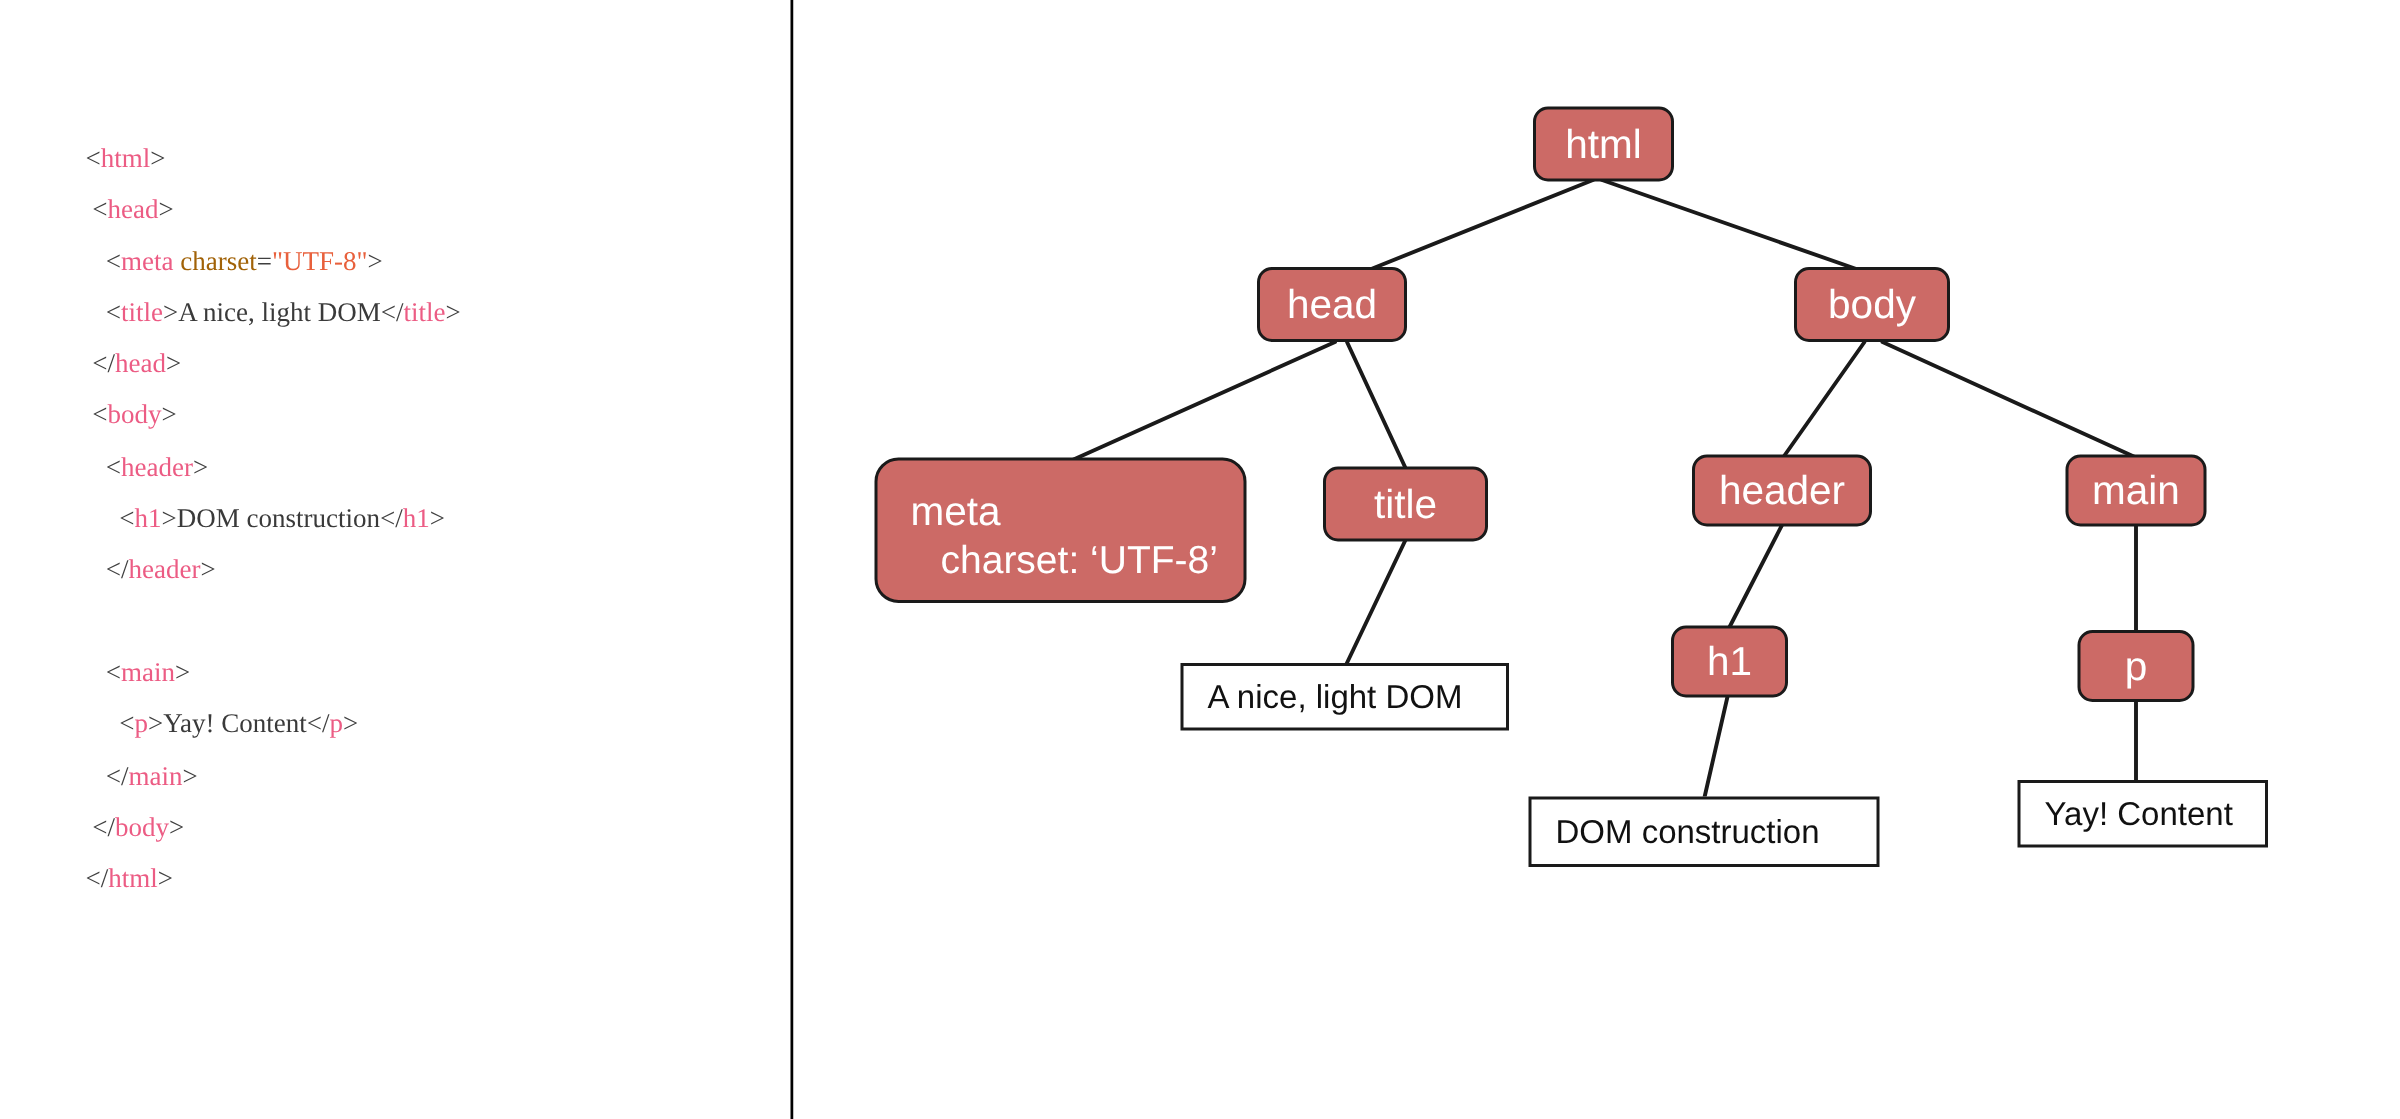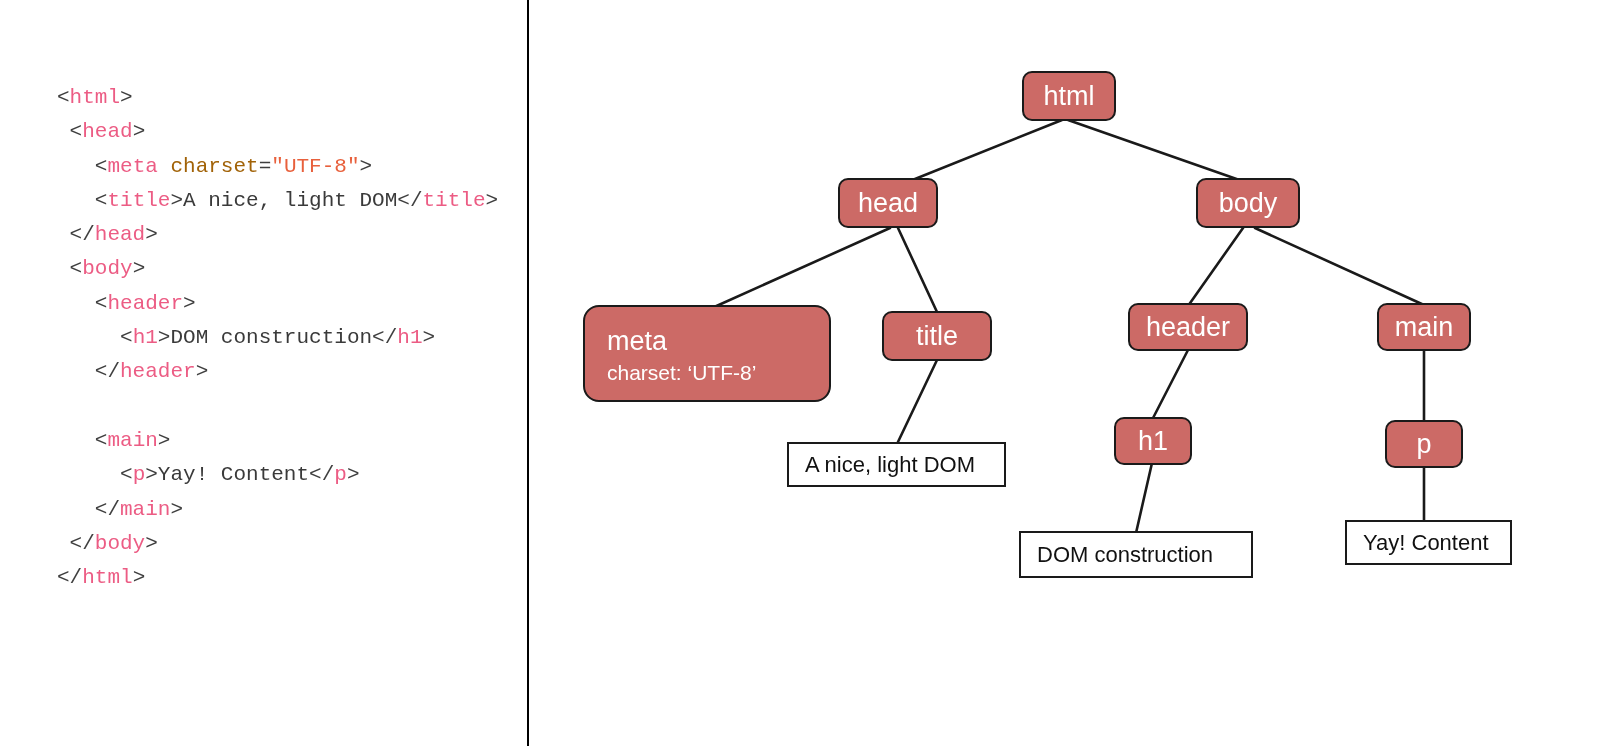--- a/index.html
+++ b/index.html
@@ -16,23 +16,23 @@
   
   #code-panel {
     position: absolute;
     left: 0; top: 0;
     width: 527px; height: 746px;
     background: #ffffff;
   }
   #code-block {
     position: absolute;
     left: 57px;
-    top: 60px;
-    font-family: Liberation Mono, monospace;
-    font-size: 21px;
+    top: 70px;
+    font-family: Liberation Serif, serif;
+    font-size: 18px;
     line-height: 34.3px;
     white-space: pre;
     color: #3a3a3a;
     letter-spacing: 0px;
   }
   .code-line { height: 34.3px; }
   .punct { color: #3f3f3f; }
   .tag   { color: #ec5c84; }
   .attr  { color: #a16207; }
   .val   { color: #e8603c; }
@@ -73,21 +73,21 @@
     font-size: 27px;
     font-weight: 400;
     z-index: 3;
   }
   .node.multiline {
     display: block;
     border-radius: 16px;
     padding: 18px 0 0 22px;
   }
   .node .nm-title { font-size: 27px; line-height: 33px; display: block; }
-  .node .nm-sub   { font-size: 21px; line-height: 30px; display: block; }
+  .node .nm-sub   { font-size: 26px; line-height: 30px; display: block; margin-left: 20px; }
 
   .textbox {
     position: absolute;
     background: #ffffff;
     border: 2.5px solid #1a1a1a;
     border-radius: 0;
     color: #111111;
     display: flex;
     align-items: center;
     justify-content: flex-start;

